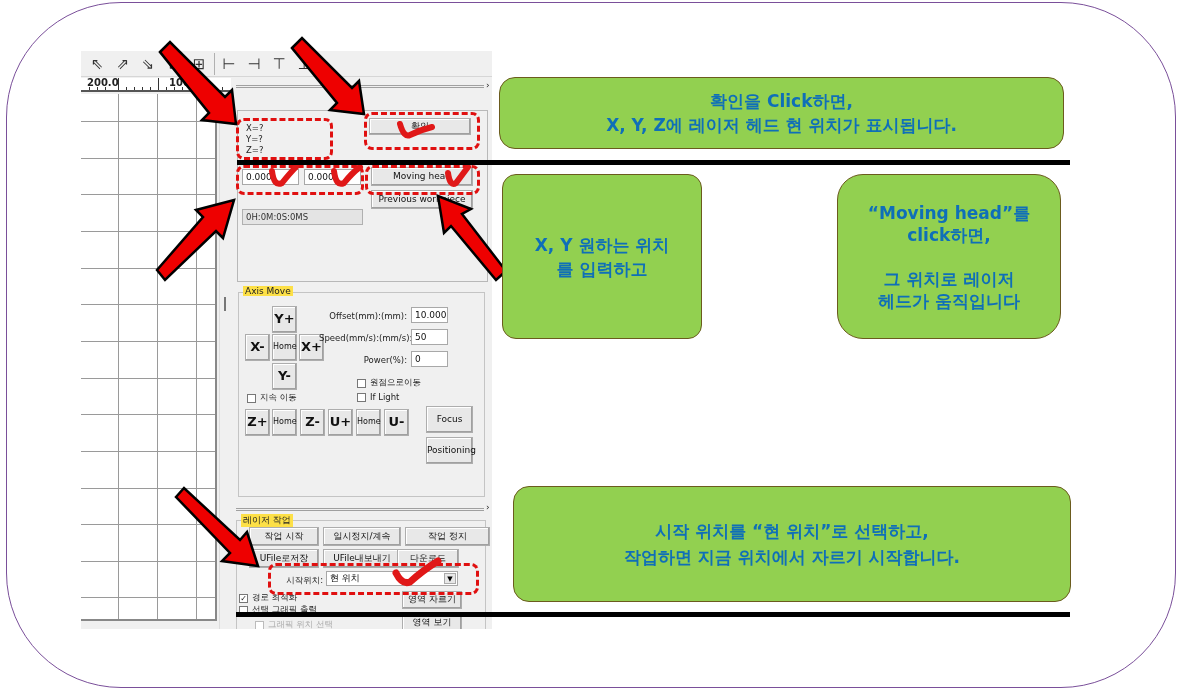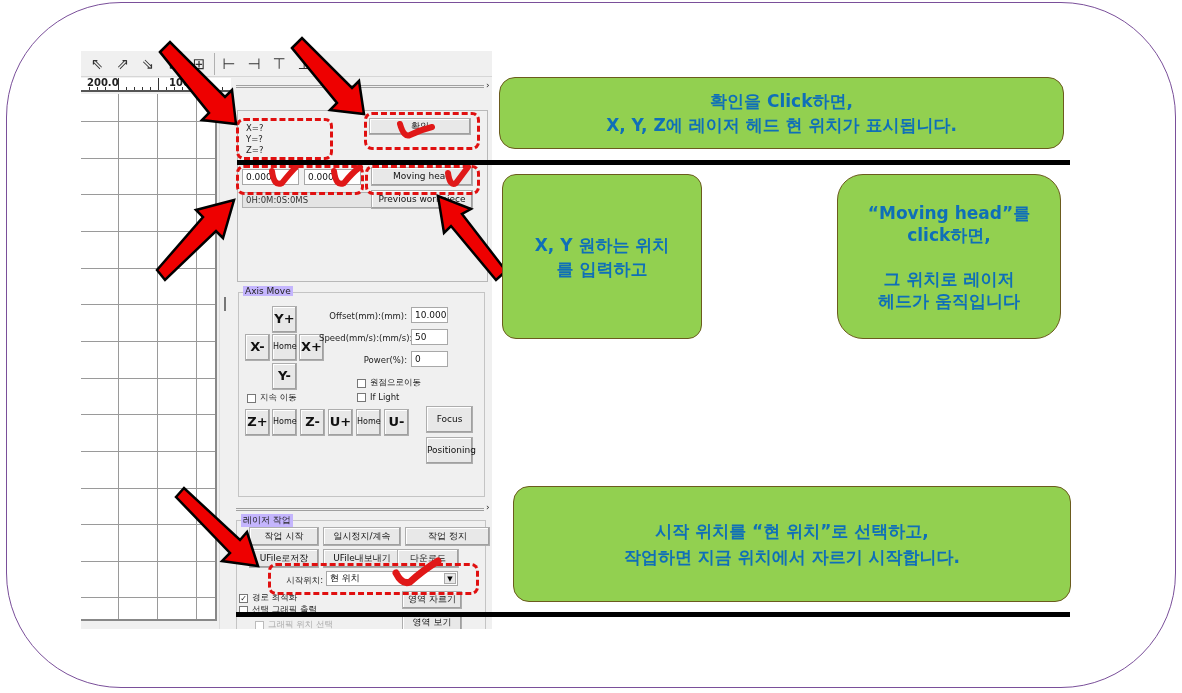--- a/index.html
+++ b/index.html
@@ -39,21 +39,21 @@
   .tab.active { background: #f8f8f8; border: 1px solid #aaa; border-bottom: none; height: 19px; margin-top: -3px; padding-top: 3px; }
 
   .tabbody { position: absolute; left: 6px; top: 31px; width: 251px; height: 172px; border: 1px solid #b8b8b8; background: #f0f0f0; }
 
   .xyz { position: absolute; left: 8px; top: 12px; font-size: 8.5px; line-height: 11px; color: #222; }
   .btn { position: absolute; background: #e8e8e8; border: 1px solid #adadad; box-shadow: inset -1px -1px 0 #a0a0a0, inset 1px 1px 0 #fff; font-size: 9px; color: #111; text-align: center; font-family: "DejaVu Sans", sans-serif; }
   .inp { position: absolute; background: #fff; border: 1px solid #a8a8a8; font-size: 9px; color: #111; padding-left: 3px; line-height: 14px; font-family: "DejaVu Sans", sans-serif; }
   .timer { position: absolute; background: #e4e4e4; border: 1px solid #b0b0b0; font-size: 8.5px; color: #333; padding-left: 3px; line-height: 14px; }
 
   .group { position: absolute; border: 1px solid #c4c4c4; }
-  .group-title { position: absolute; top: -7px; left: 4px; background: #c4b5fd; padding: 0 2px; font-size: 9px; color: #222; }
+  .group-title { position: absolute; top: -7px; left: 4px; background: #fde047; padding: 0 2px; font-size: 9px; color: #222; }
 
   .axbtn { font-weight: bold; font-size: 13px; font-family: "DejaVu Sans", sans-serif; }
   .homebtn { font-size: 8px; }
   .lbl { position: absolute; font-size: 8.5px; color: #222; white-space: nowrap; text-align: right; }
   .chk { position: absolute; font-size: 8.5px; color: #222; white-space: nowrap; display: flex; align-items: center; gap: 4px; }
   .chk .box { width: 9px; height: 9px; border: 1px solid #777; background: #fff; display: inline-block; font-size: 8px; line-height: 8px; text-align: center; }
   .chk.dim { color: #aaa; }
   .chk.dim .box { border-color: #bbb; }
 
   .dock2 { position: absolute; left: 5px; top: 429px; width: 248px; height: 3px; border-top: 1px solid #a0a0a0; border-bottom: 1px solid #a0a0a0; }
@@ -149,21 +149,21 @@
       <div class="xyz">
         <div>X=?</div>
         <div>Y=?</div>
         <div>Z=?</div>
       </div>
       <div class="btn" style="left:131px; top:7px; width:102px; height:17px; line-height:14px">확인</div>
 
       <div class="inp" style="left:4px; top:58px; width:57px; height:16px">0.000</div>
       <div class="inp" style="left:66px; top:58px; width:57px; height:16px">0.000</div>
       <div class="btn" style="left:133px; top:56px; width:102px; height:19px; line-height:16px">Moving head</div>
-      <div class="timer" style="left:4px; top:81px; width:141px; height:16px">0H:0M:0S:0MS</div>
+      <div class="timer" style="left:4px; top:98px; width:121px; height:16px">0H:0M:0S:0MS</div>
       <div class="btn" style="left:133px; top:79px; width:102px; height:19px; line-height:16px">Previous workpiece</div>
     </div>
 
     <div class="group" style="left:7px; top:213px; width:247px; height:205px">
       <span class="group-title">Axis Move</span>
 
       <div class="btn axbtn" style="left:33px; top:13px; width:25px; height:27px; line-height:24px">Y+</div>
       <div class="btn axbtn" style="left:6px;  top:41px; width:25px; height:27px; line-height:24px">X-</div>
       <div class="btn homebtn" style="left:33px; top:41px; width:25px; height:27px; line-height:24px">Home</div>
       <div class="btn axbtn" style="left:60px; top:41px; width:25px; height:27px; line-height:24px">X+</div>

